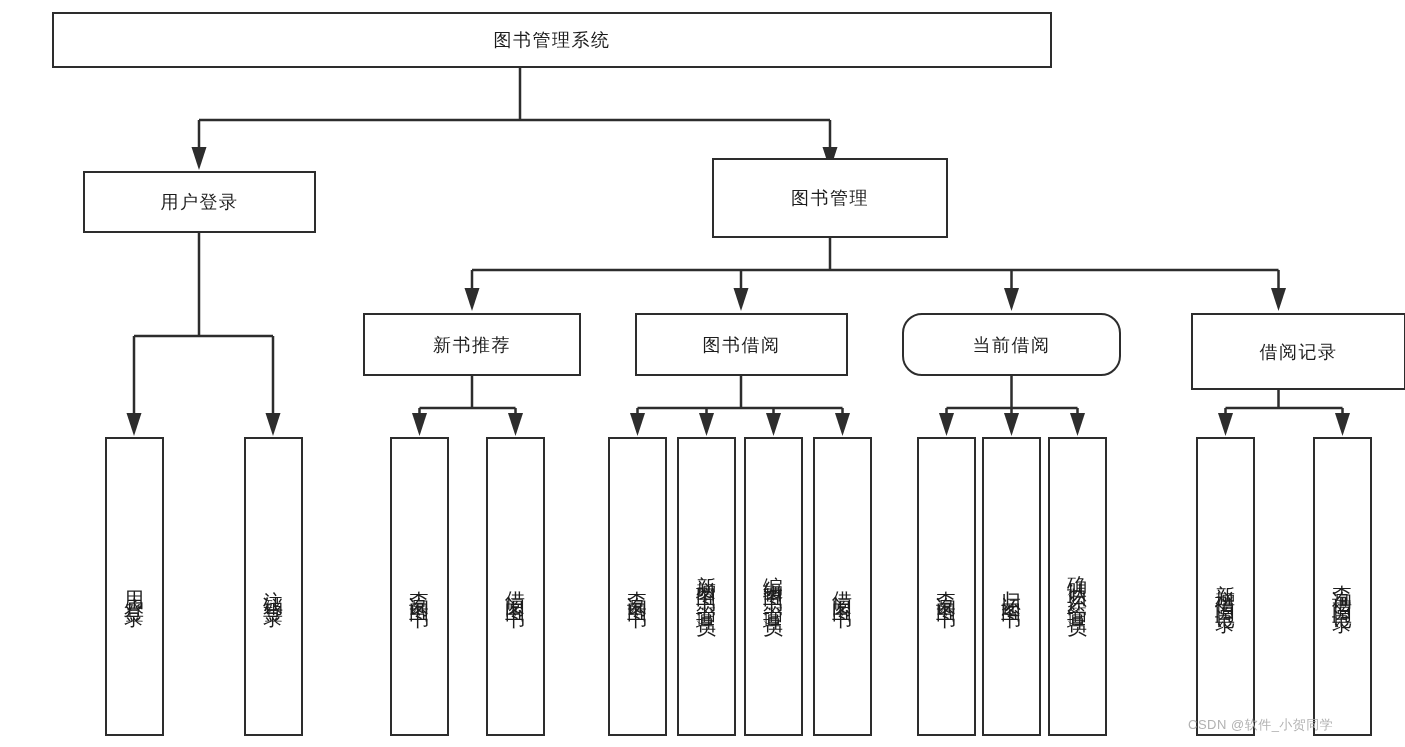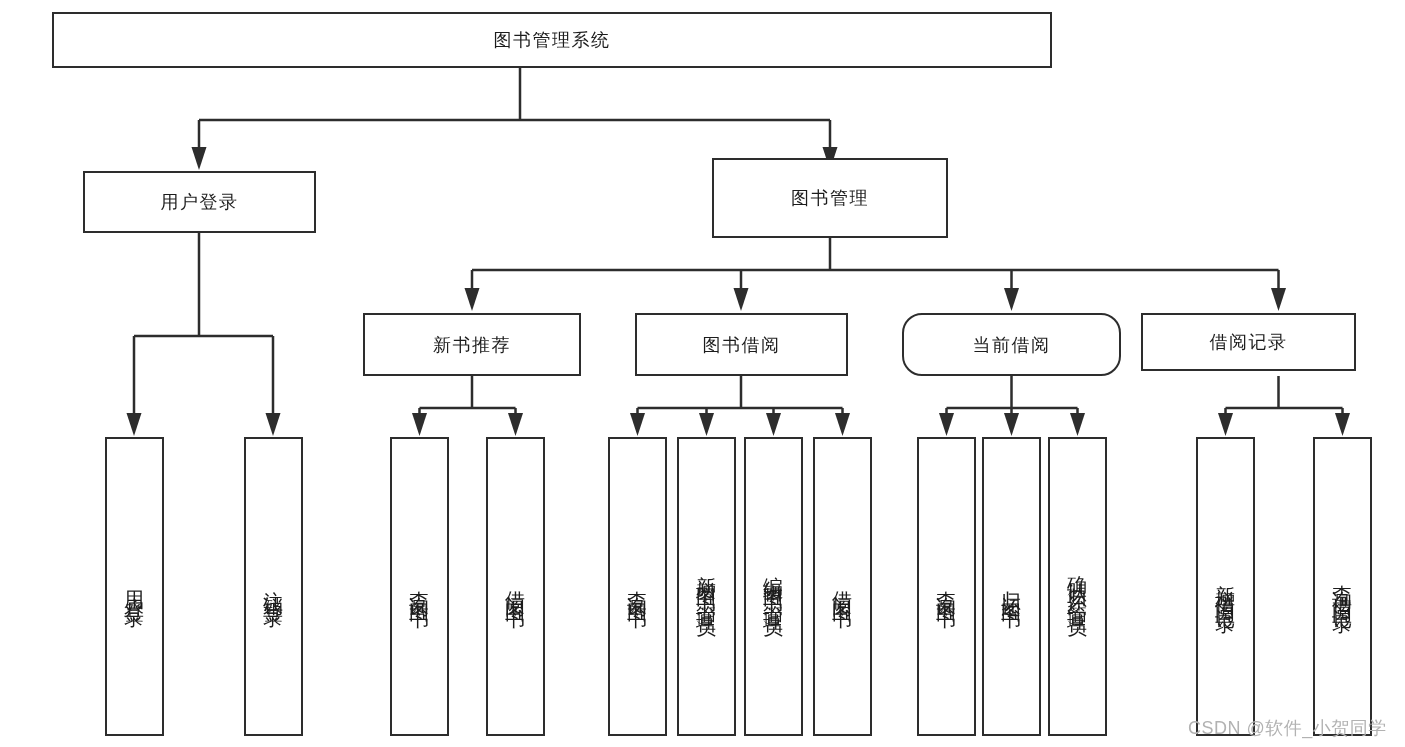--- a/index.html
+++ b/index.html
@@ -54,21 +54,21 @@
     font-size: 20px;
     letter-spacing: 6px;
     line-height: 1;
     color: #1c1c1c;
     white-space: nowrap;
   }
   #watermark {
     position: absolute;
     left: 1188px;
     top: 716px;
-    font-size: 18px;
+    font-size: 13px;
     letter-spacing: 0.5px;
     color: #b2b2b2;
     z-index: 5;
     white-space: nowrap;
   }
   .cline {
     stroke: #2d2d2d;
     stroke-width: 2.5;
     fill: none;
   }
@@ -133,21 +133,21 @@
   </svg>
 
   <div class="node-h" style="left:36px; top:12px; width:1000px; height:56px;margin-left:16px;">图书管理系统</div>
 
   <div class="node-h" style="left:83px; top:171px; width:233px; height:62px;">用户登录</div>
   <div class="node-h" style="left:712px; top:158px; width:236px; height:80px;">图书管理</div>
 
   <div class="node-h" style="left:635px; top:313px; width:213px; height:63px;">图书借阅</div>
   <div class="node-h" style="left:363px; top:313px; width:218px; height:63px;">新书推荐</div>
   <div class="node-h" style="left:902px; top:313px; width:219px; height:63px;border-radius:20px;">当前借阅</div>
-  <div class="node-h" style="left:1141px; top:313px; width:215px; height:58px;">借阅记录</div>
+  <div class="node-h" style="left:1191px; top:313px; width:215px; height:77px;">借阅记录</div>
 
   <div class="node-v" style="left:105px;">
     <span class="vtext">用户登录</span>
   </div>
   <div class="node-v" style="left:244px;">
     <span class="vtext">注销登录</span>
   </div>
 
   <div class="node-v" style="left:390px;">
     <span class="vtext">查询图书</span>

